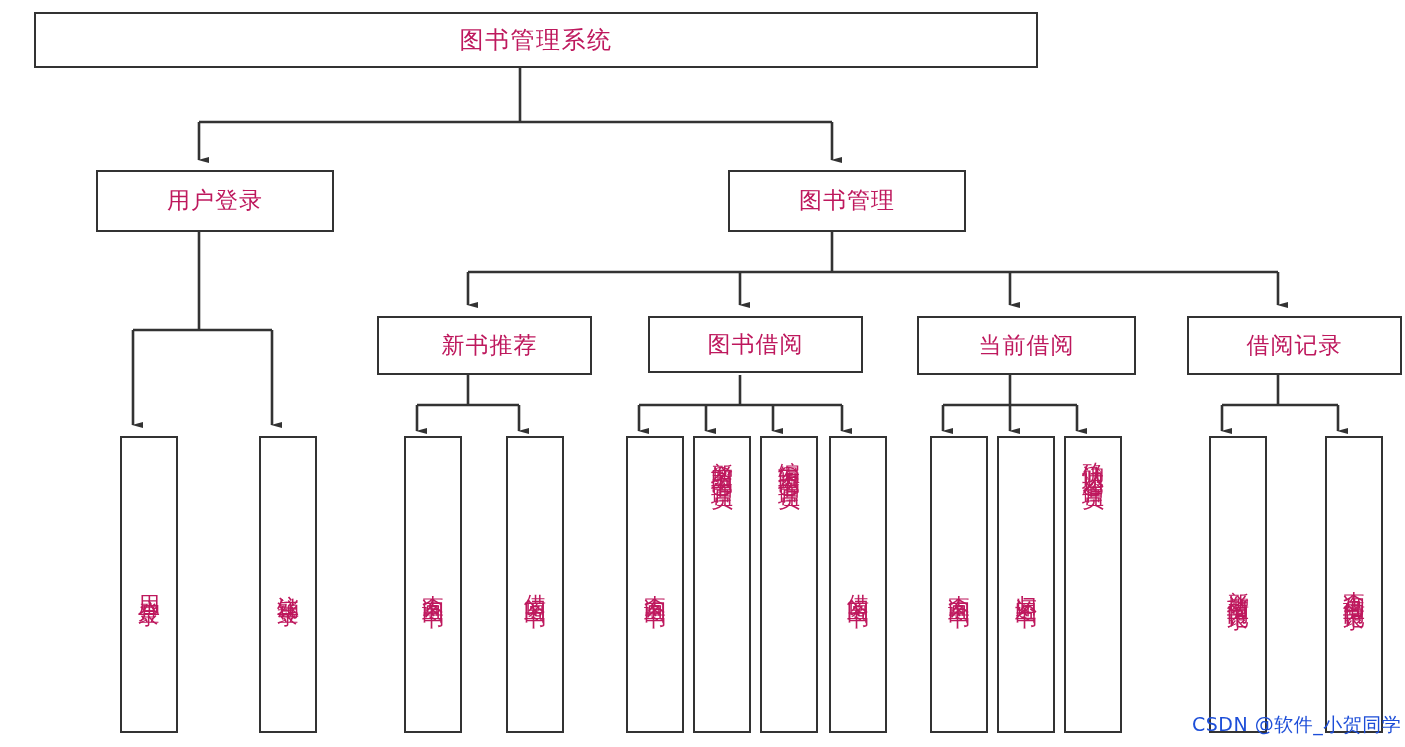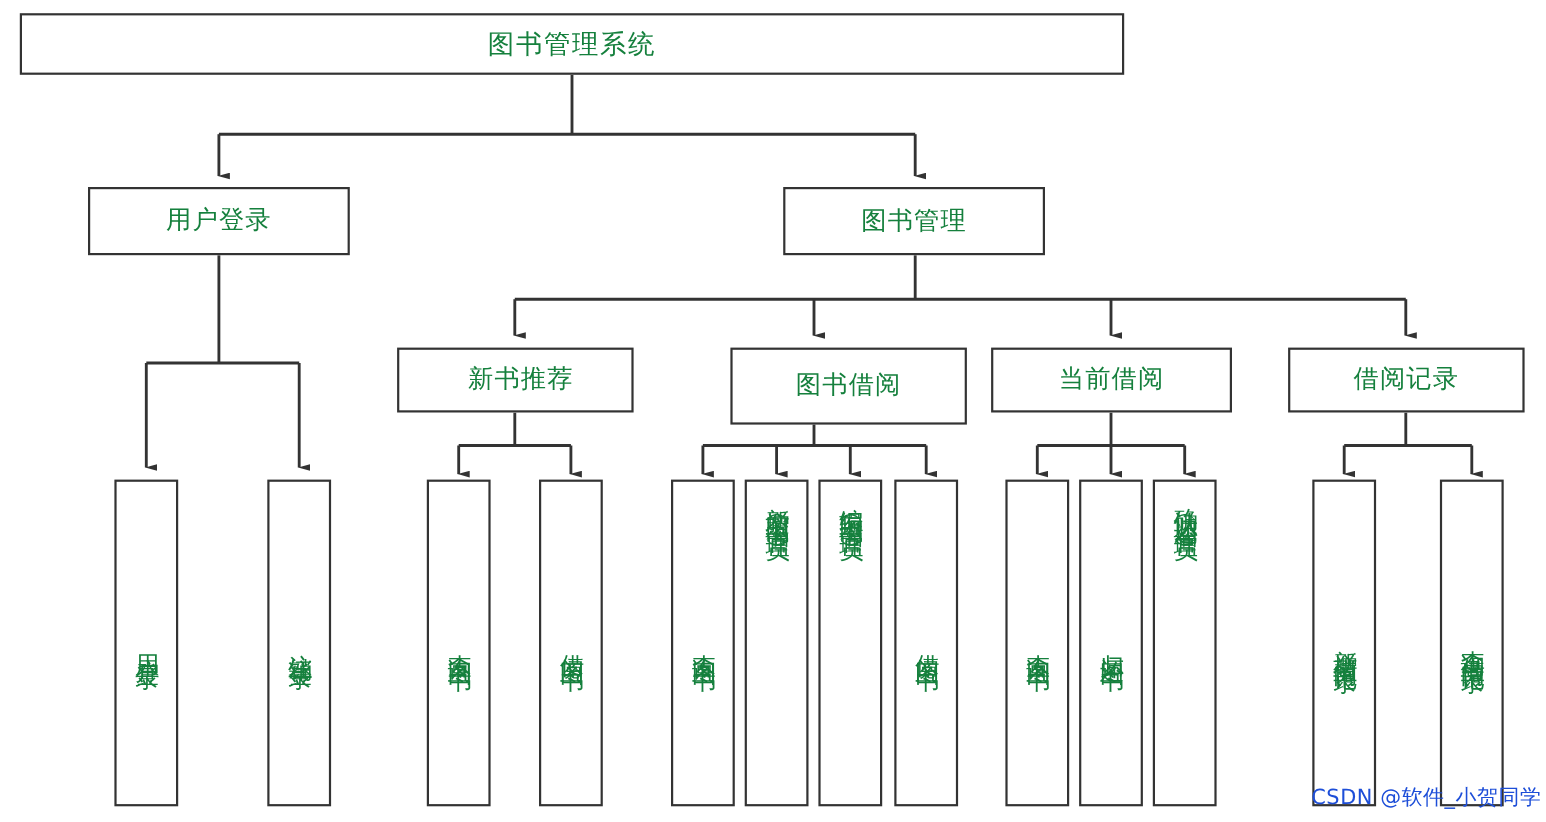--- a/index.html
+++ b/index.html
@@ -28,21 +28,22 @@
     pointer-events: none;
   }
   .node {
     position: absolute;
     box-sizing: border-box;
     border: 2.4px solid #333333;
     background: #ffffff;
     display: flex;
     align-items: center;
     justify-content: center;
-    color: #15803d;
+    color: #be185d;
+    margin-left: 16px;
   }
   .node-h .label {
     font-size: 23px;
     line-height: 1.1;
     letter-spacing: 1px;
     white-space: nowrap;
   }
   .node-root .label {
     font-size: 24px;
     letter-spacing: 1.5px;
@@ -136,21 +137,21 @@
   <div class="node node-h" style="left:80px; top:170px; width:238px; height:62px;">
     <span class="label">用户登录</span>
   </div>
   <div class="node node-h" style="left:712px; top:170px; width:238px; height:62px;font-family:Liberation Serif, serif;">
     <span class="label">图书管理</span>
   </div>
 
   <div class="node node-h" style="left:361px; top:316px; width:215px; height:59px;padding-left:10px;">
     <span class="label">新书推荐</span>
   </div>
-  <div class="node node-h" style="left:664px; top:316px; width:215px; height:70px;justify-content:center;">
+  <div class="node node-h" style="left:632px; top:316px; width:215px; height:57px;justify-content:center;">
     <span class="label">图书借阅</span>
   </div>
   <div class="node node-h" style="left:901px; top:316px; width:219px; height:59px;">
     <span class="label">当前借阅</span>
   </div>
   <div class="node node-h" style="left:1171px; top:316px; width:215px; height:59px;">
     <span class="label">借阅记录</span>
   </div>
 
   <div class="node node-v center-text" style="left:104px; top:436px; width:58px; height:297px;">

